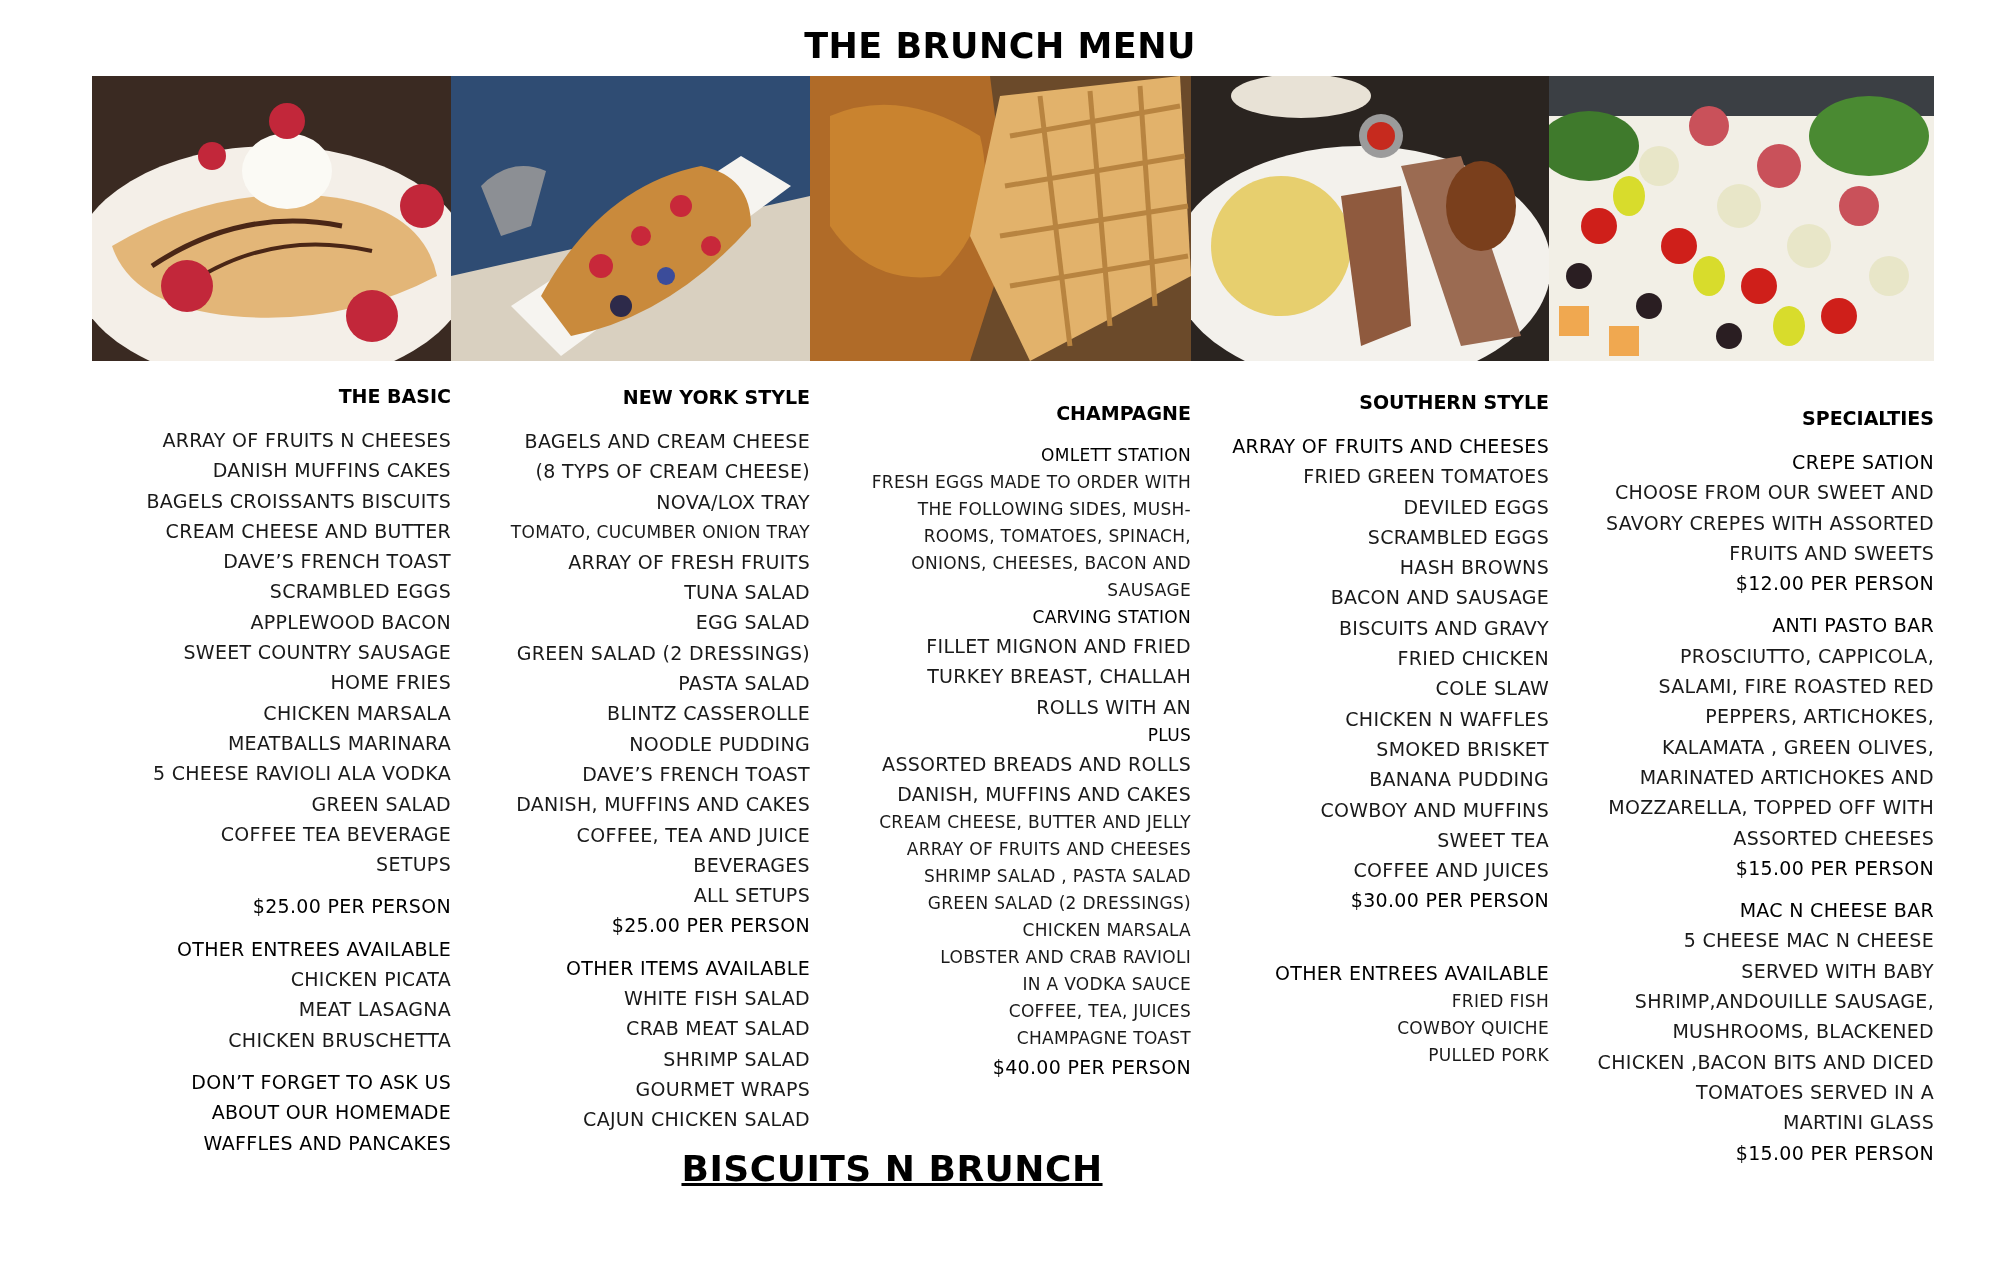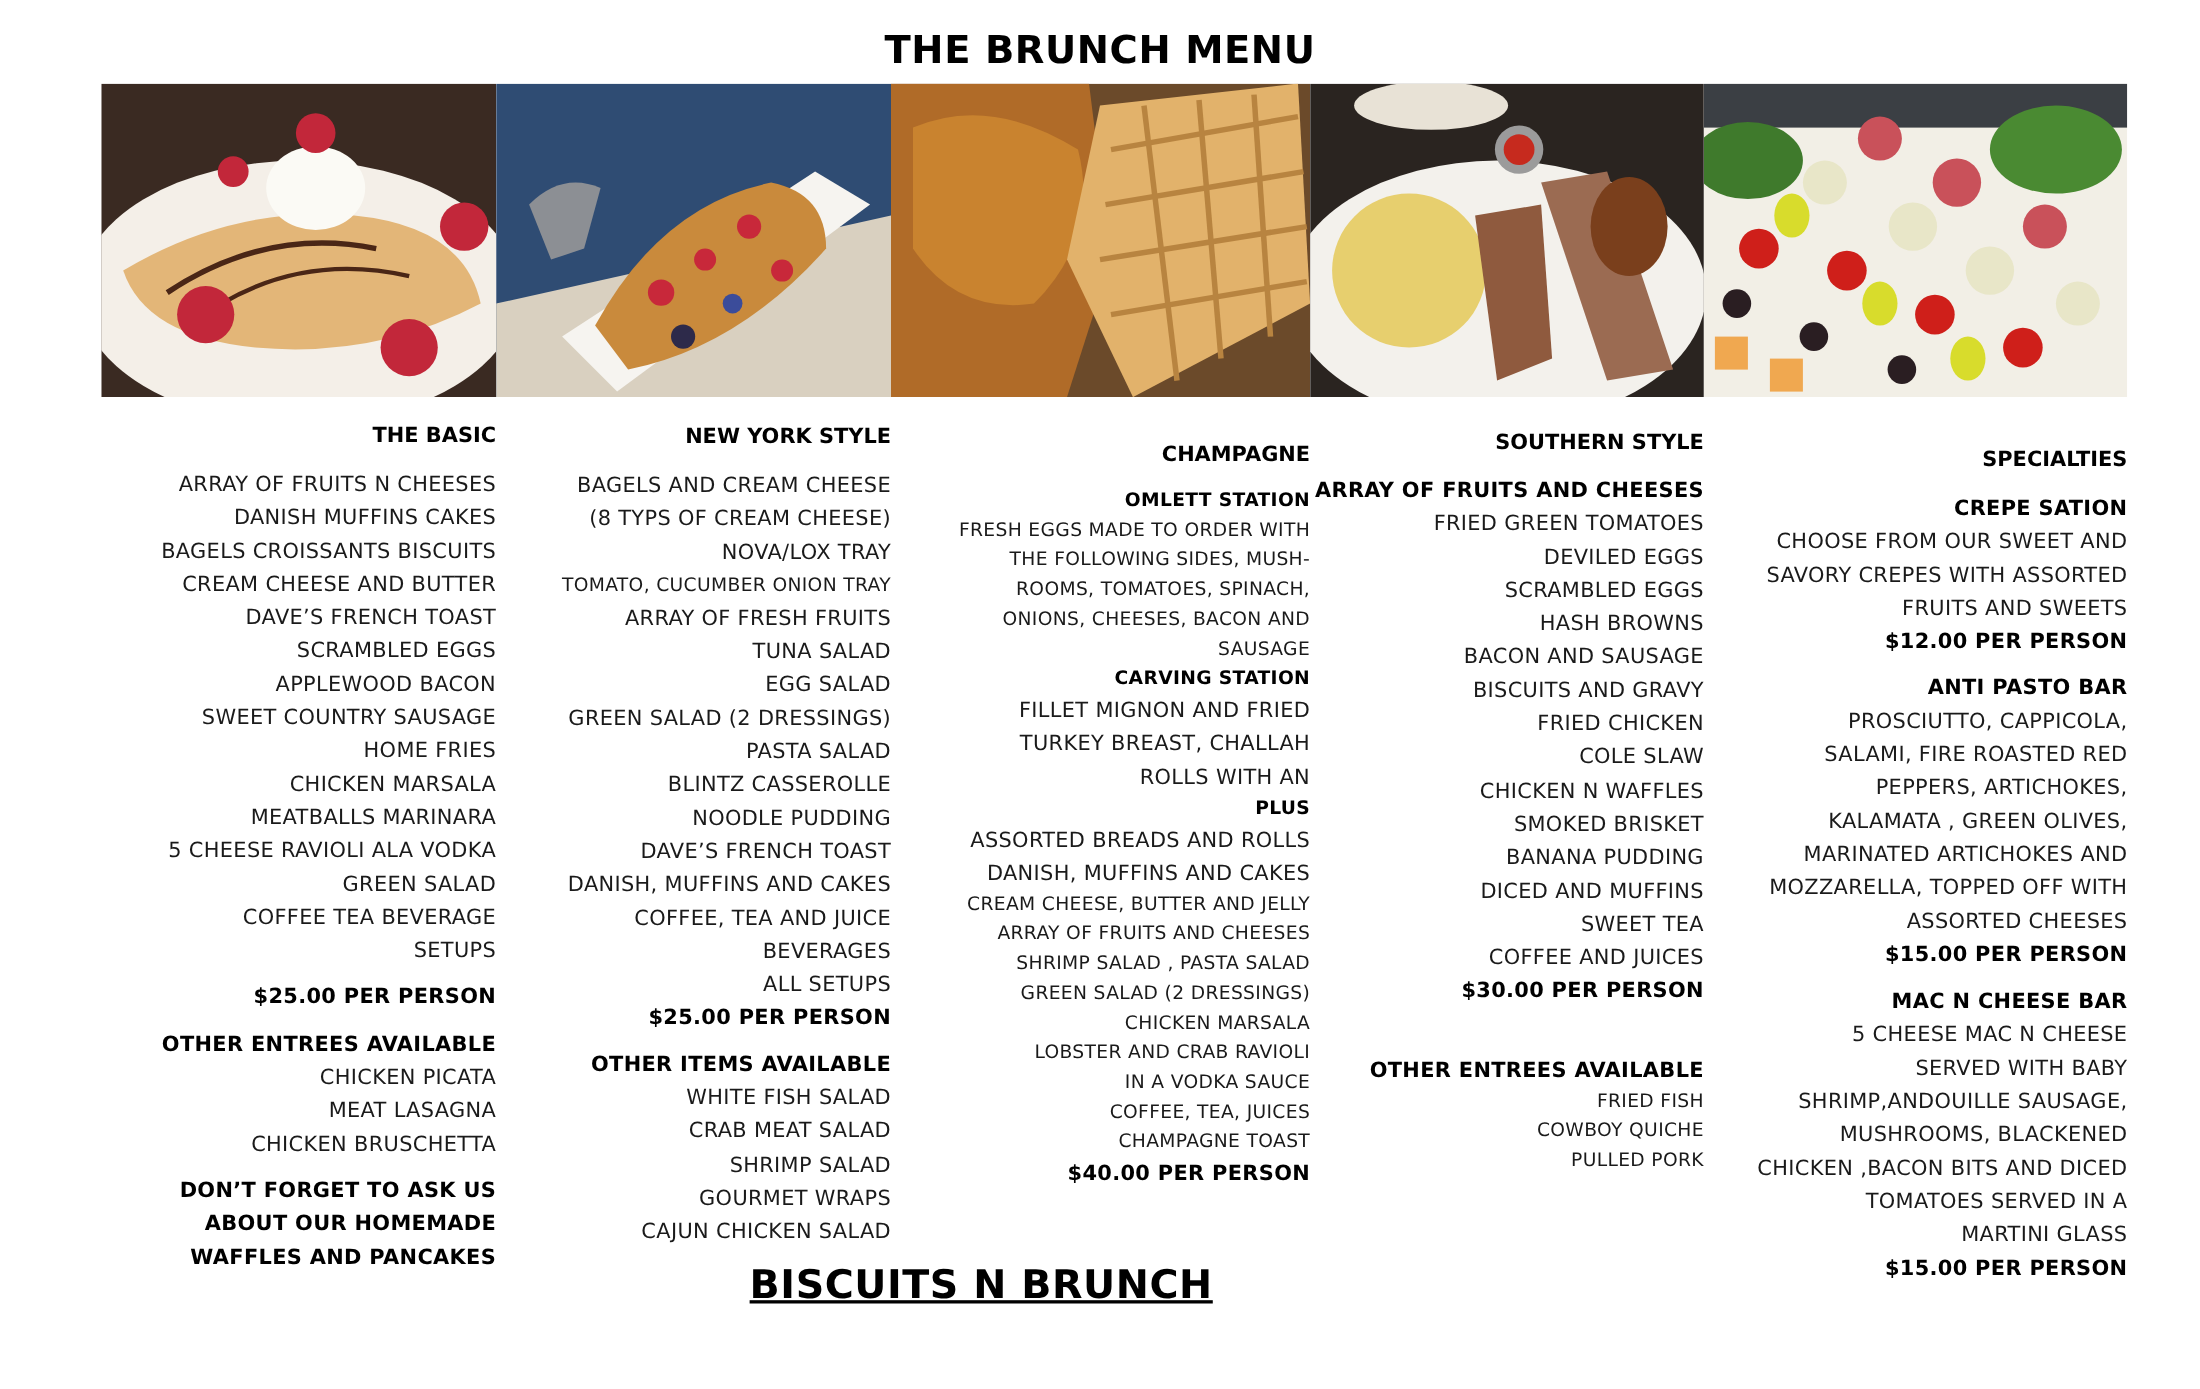--- a/index.html
+++ b/index.html
@@ -7,21 +7,21 @@
          font-family:"DejaVu Sans", "Liberation Sans", sans-serif; color:#1a1a1a; }
   .title { position:absolute; top:26px; left:0; width:2000px; text-align:center;
            font-weight:bold; font-size:35px; letter-spacing:0.5px; color:#000; }
   .footer-title { position:absolute; top:1148px; left:0; width:1784px; text-align:center;
            font-weight:bold; font-size:36px; letter-spacing:0.5px; color:#000;text-decoration:underline; }
   .photo { position:absolute; top:76px; height:285px; overflow:hidden; }
   .photo svg { width:100%; height:100%; display:block; }
   .col { position:absolute; text-align:right; font-size:19px; }
   .col .hd { font-weight:bold; font-size:19px; color:#000; margin-bottom:18px; }
   .col .ln { line-height:30.3px; white-space:nowrap; letter-spacing:0.3px; }
-  .col .b { font-weight:bold; color:#000; }
+  .col .b { font-weight:normal; color:#000; }
   .col .sm { font-size:17px; line-height:27px; }
   .gap { height:12px; }
 </style>
 </head>
 <body>
 
 <div class="title">THE BRUNCH MENU</div>
 
 <div class="photo" style="left:92px;width:359px;">
   <svg viewBox="0 0 359 285" preserveAspectRatio="none">
@@ -217,21 +217,21 @@
   <div class="ln">DEVILED EGGS</div>
   <div class="ln">SCRAMBLED EGGS</div>
   <div class="ln">HASH BROWNS</div>
   <div class="ln">BACON AND SAUSAGE</div>
   <div class="ln">BISCUITS AND GRAVY</div>
   <div class="ln">FRIED CHICKEN</div>
   <div class="ln">COLE SLAW</div>
   <div class="ln">CHICKEN N WAFFLES</div>
   <div class="ln">SMOKED BRISKET</div>
   <div class="ln">BANANA PUDDING</div>
-  <div class="ln">DICED AND MUFFINS</div>
+  <div class="ln">COWBOY AND MUFFINS</div>
   <div class="ln">SWEET TEA</div>
   <div class="ln">COFFEE AND JUICES</div>
   <div class="ln b">$30.00 PER PERSON</div>
   <div style="height:42px"></div>
   <div class="ln b">OTHER ENTREES AVAILABLE</div>
   <div class="ln sm">FRIED FISH</div>
   <div class="ln sm">COWBOY QUICHE</div>
   <div class="ln sm">PULLED PORK</div>
 </div>
 

